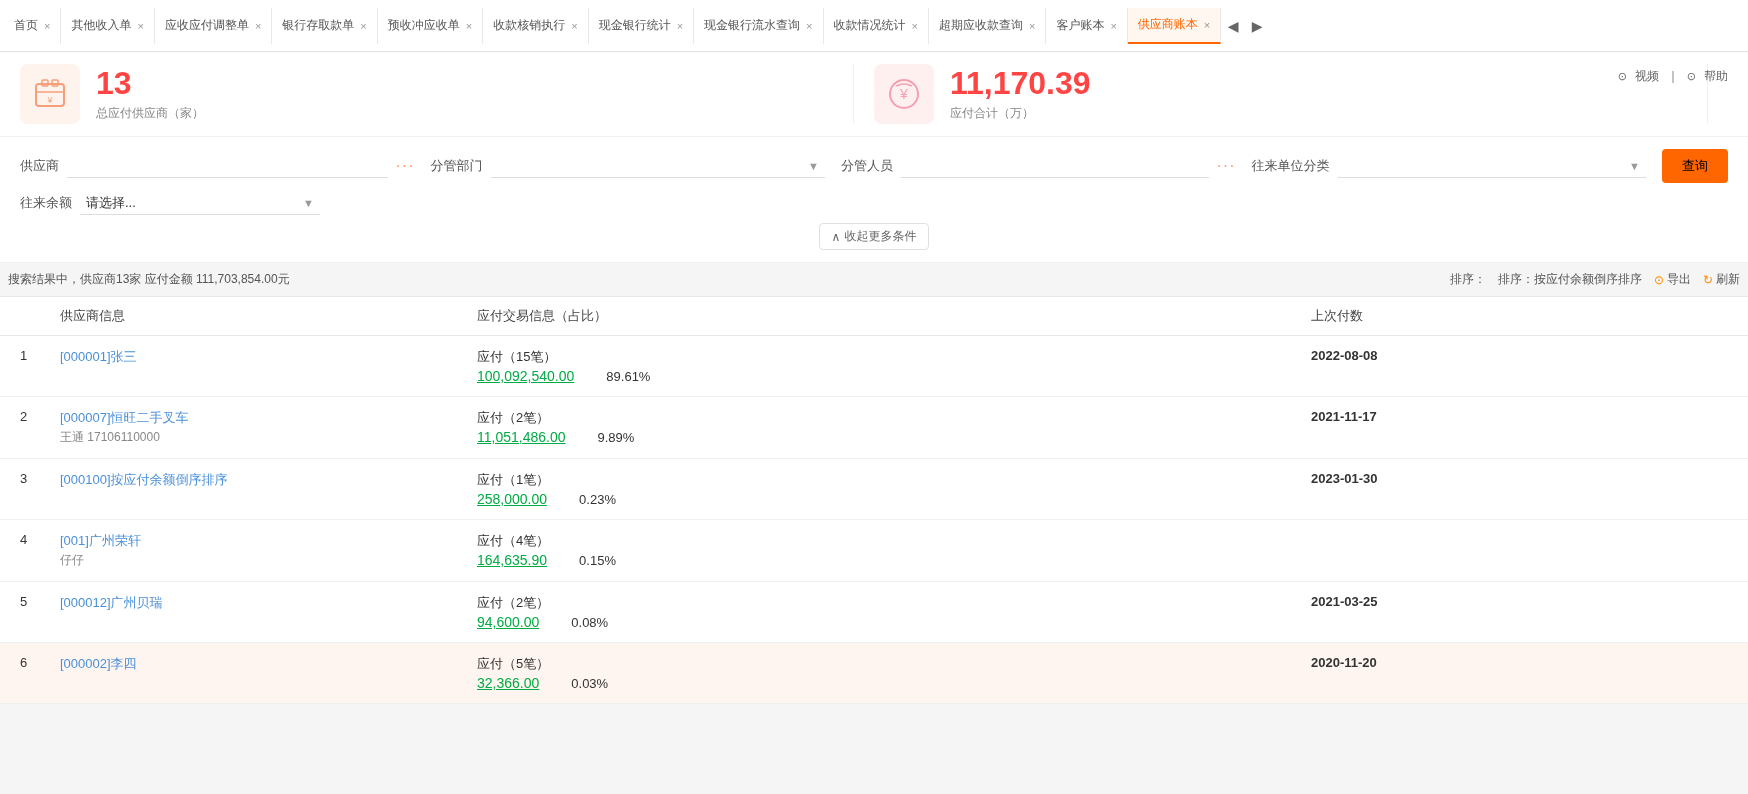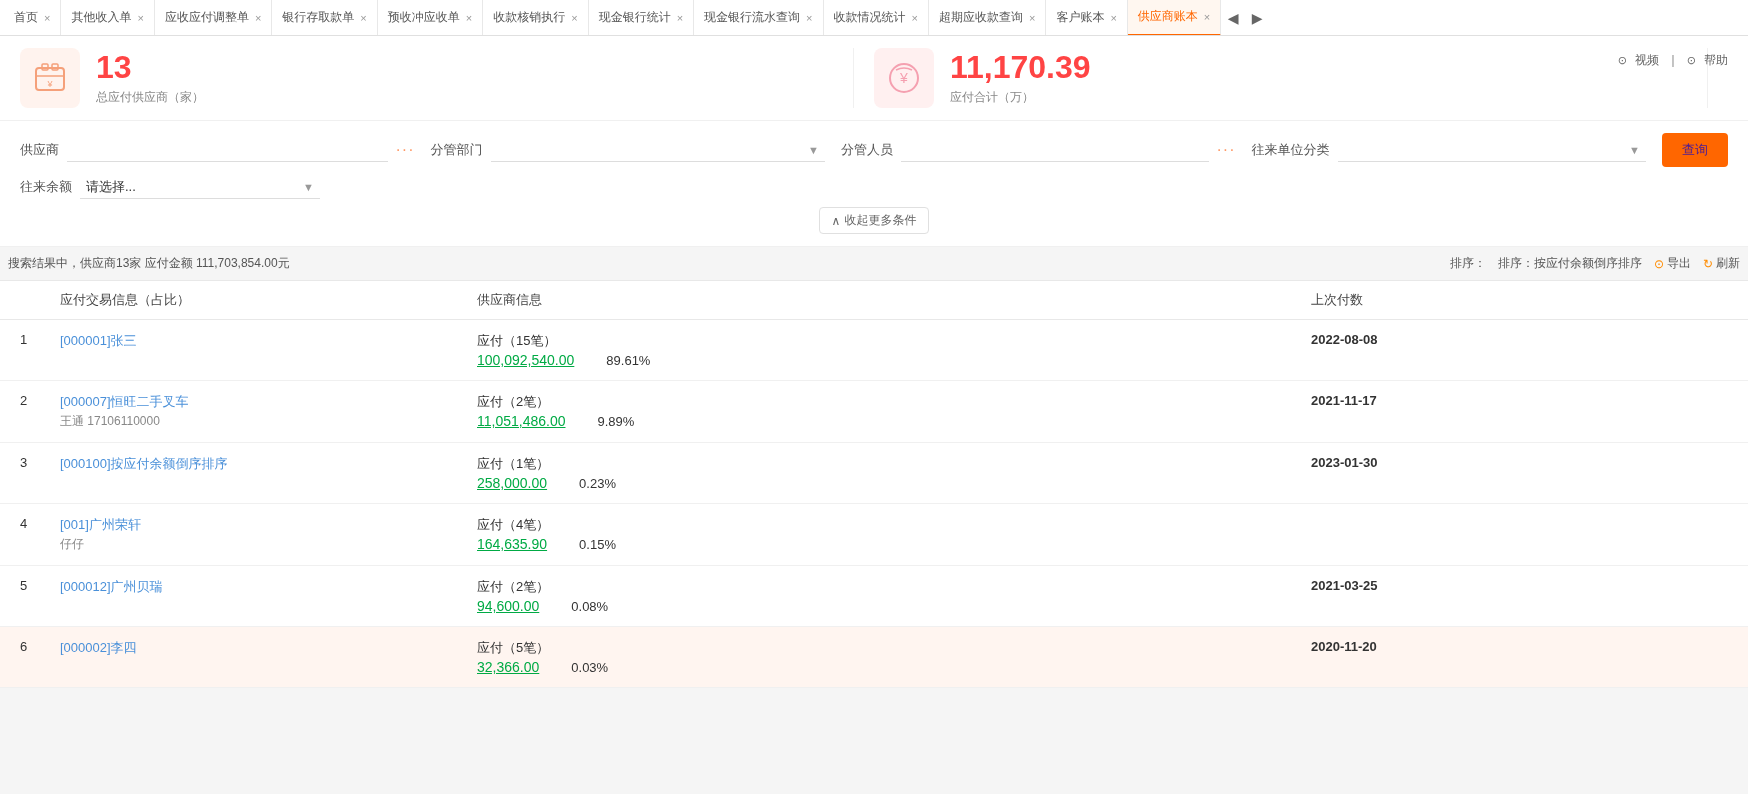--- a/index.html
+++ b/index.html
@@ -4,21 +4,21 @@
   <style>
     * { box-sizing: border-box; margin: 0; padding: 0; font-family: 'Microsoft YaHei', SimHei, Arial, sans-serif; }
     body { background: #f5f5f5; font-size: 13px; color: #333; min-width: 1748px; }
 
     
     .tab-bar {
       background: #fff;
       display: flex;
       align-items: center;
       border-bottom: 1px solid #e0e0e0;
-      height: 36px;
+      height: 52px;
       padding: 0 4px;
       overflow: hidden;
     }
     .tab-item {
       display: flex;
       align-items: center;
       padding: 0 10px;
       height: 36px;
       font-size: 12px;
       color: #555;
@@ -147,21 +147,21 @@
       position: absolute;
       right: 6px;
       top: 50%;
       transform: translateY(-50%);
       color: #999;
       pointer-events: none;
       font-size: 11px;
     }
     .btn-query {
       background: #ff6600;
-      color: #4c1d95;
+      color: #000000;
       border: none;
       padding: 8px 20px;
       border-radius: 4px;
       font-size: 13px;
       cursor: pointer;
       flex-shrink: 0;
     }
     .collapse-btn {
       display: flex;
       align-items: center;
@@ -410,22 +410,22 @@
       <span style="color:#ff8c00;">↻</span>
       <span>刷新</span>
     </div>
   </div>
 </div>
 
 <div class="data-table">
 
   <div class="table-header">
     <div></div>
+    <div>供应商信息</div>
     <div>应付交易信息（占比）</div>
-    <div>供应商信息</div>
     <div>上次付数</div>
   </div>
 
   <div id="table-body">
       <div class="table-row">
     <div class="row-num">1</div>
     <div>
       <a class="supplier-link">[000001]张三</a>
       
     </div>

